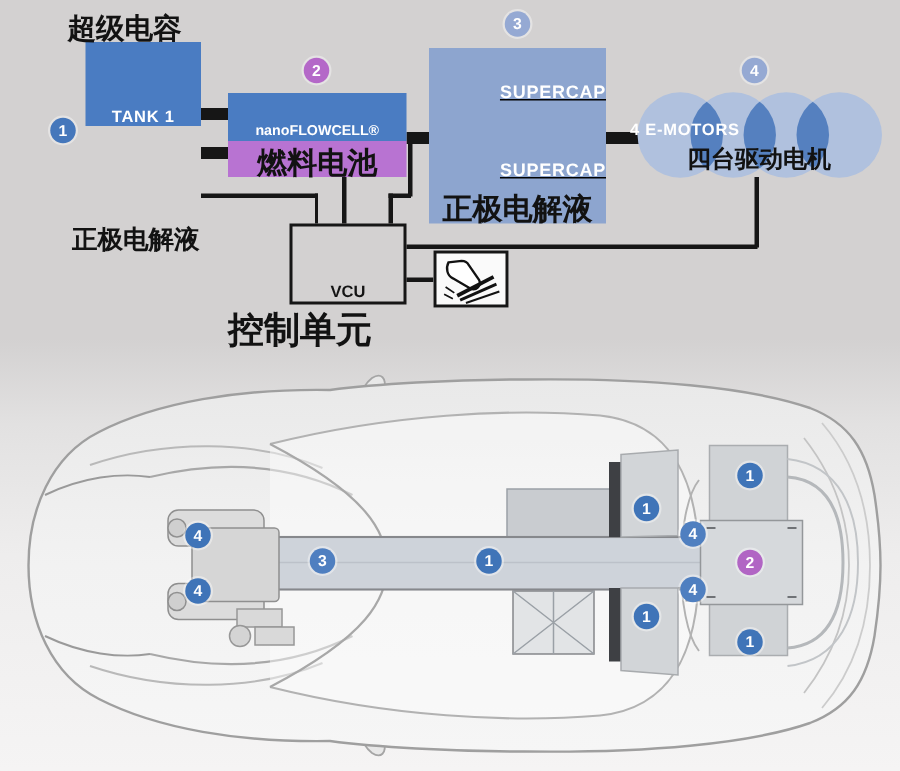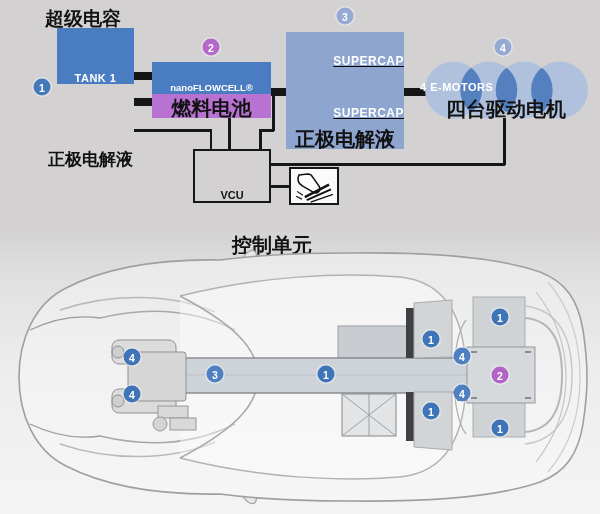--- a/index.html
+++ b/index.html
@@ -42,22 +42,22 @@
   }
   #vcu-box .en{color:#141414;font-size:11px;}
   #pedal-box{
     left:289px;top:167px;width:50px;height:38px;
     border:2.5px solid #161616;background:#fafafa;box-sizing:border-box;
   }
   #label-neg{left:45px;top:6px;font-size:19px;}
   #label-pos{left:48px;top:148px;font-size:17px;}
   #label-fuelcell{left:152px;top:95px;width:119px;text-align:center;font-size:20px;}
   #label-supercap-cn{left:286px;top:126px;width:118px;text-align:center;font-size:20px;}
-  #label-emotors-cn{left:424px;top:96px;width:164px;text-align:center;font-size:20px;z-index:30;}
-  #label-vcu-cn{left:152px;top:204px;width:160px;text-align:right;font-size:20px;margin-top:28px;}
+  #label-emotors-cn{left:424px;top:96px;width:164px;text-align:center;font-size:16px;z-index:30;}
+  #label-vcu-cn{left:152px;top:204px;width:160px;text-align:left;font-size:24px;}
   #emotors-label{
     position:absolute;left:420px;top:81px;width:164px;text-align:left;
     color:#fff;font-size:11px;font-weight:bold;letter-spacing:0.5px;z-index:30;
   }
   #motors-svg{position:absolute;left:0;top:0;z-index:20;}
   #car-svg{position:absolute;left:0;top:0;z-index:5;}
   svg{display:block;}
 </style>
 </head>
 <body>

